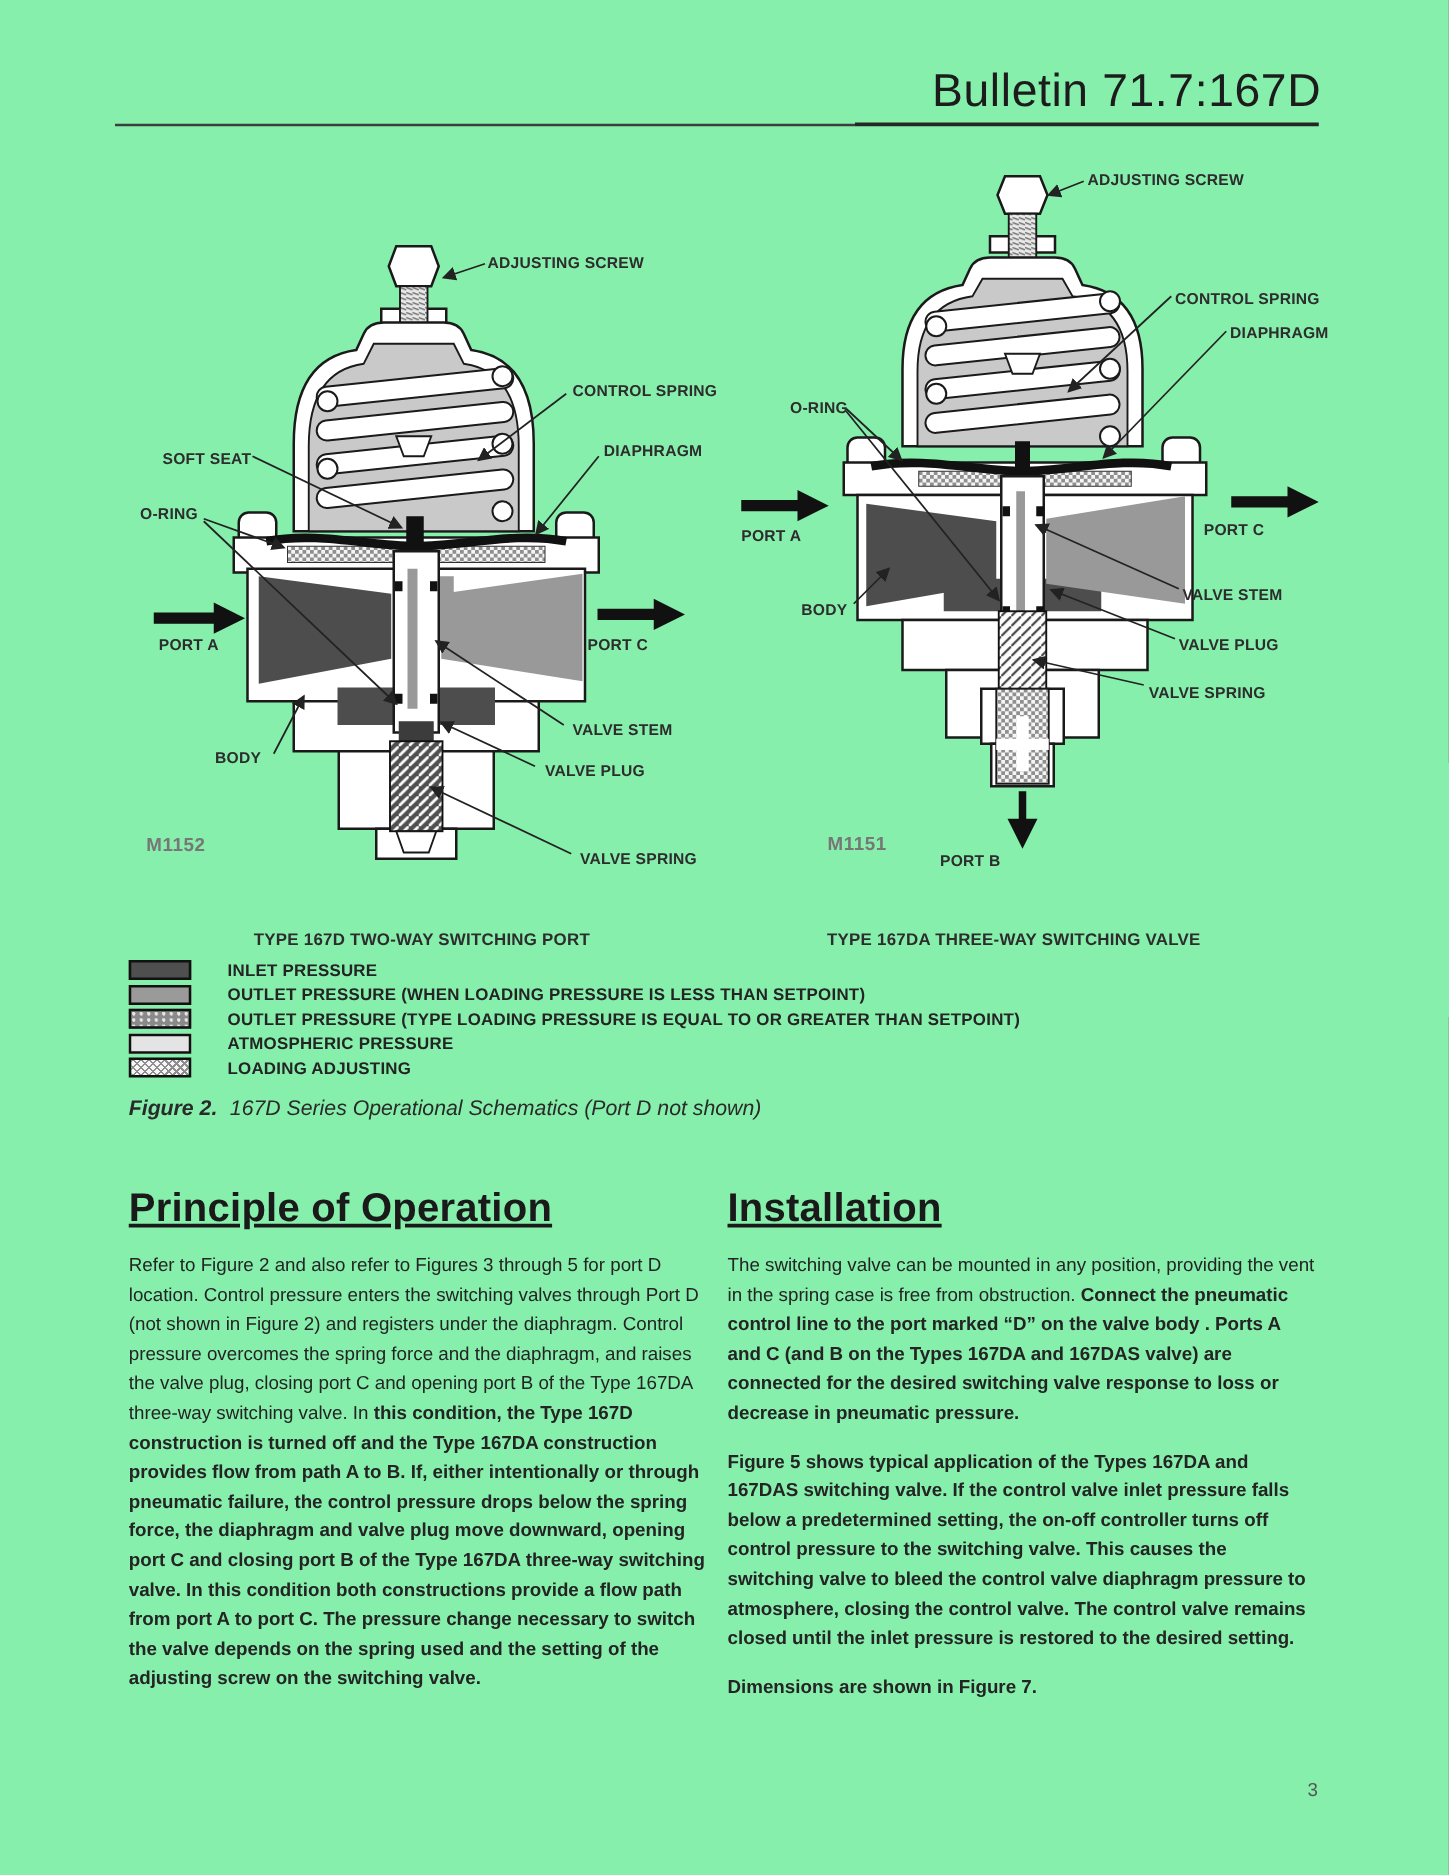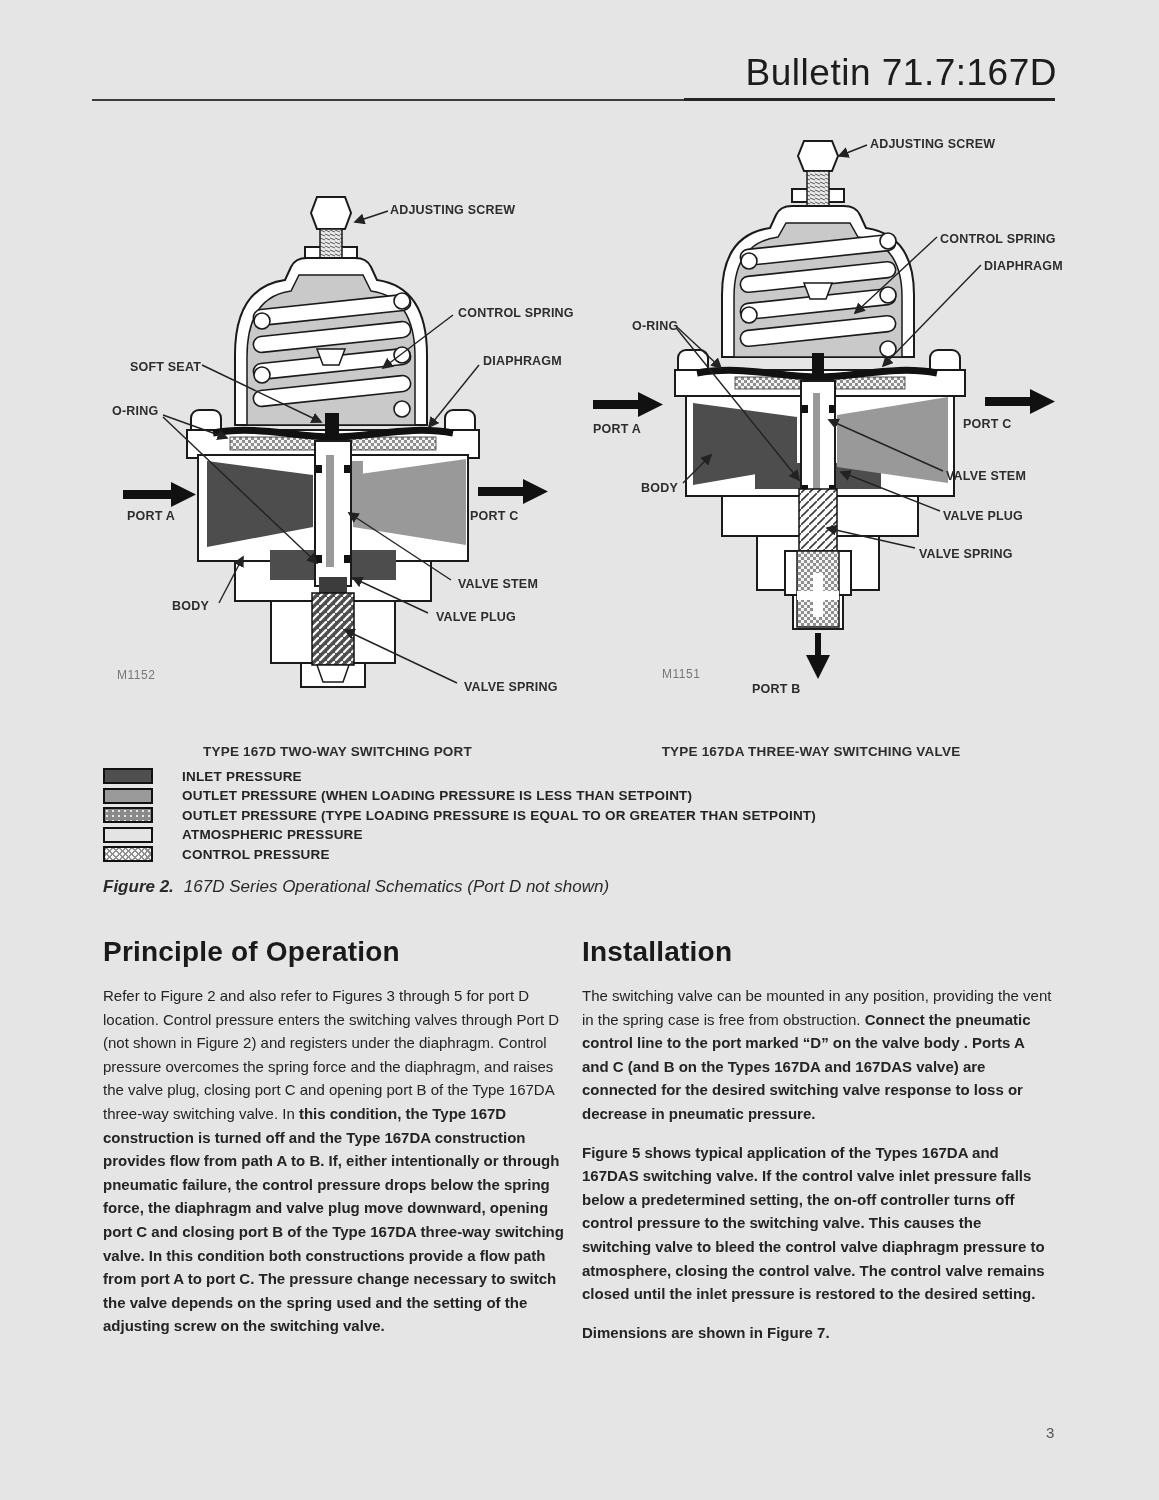--- a/index.html
+++ b/index.html
@@ -1,38 +1,38 @@
 <!DOCTYPE html>
 <html><head>
 <meta charset="utf-8">
 <style>
   html,body{margin:0;padding:0;background:#888;}
   .page{
     position:relative;
     width:1159px;height:1500px;
-    background:#e5e5e5;
+    background:#86efac;
     font-family:"Liberation Sans", sans-serif;
     color:#1f1f1f;
     overflow:hidden;
     margin:0 auto;
   }
   
   .title{
     position:absolute;top:52px;right:102px;
     font-size:37px;font-weight:400;color:#1c1c1c;letter-spacing:0.5px;
   }
   .rule-a{position:absolute;left:92px;top:99px;width:592px;height:2px;background:#3d3d3d;}
   .rule-b{position:absolute;left:684px;top:98px;width:371px;height:3px;background:#262626;}
 
   
   .dlabel{
     position:absolute;font-size:12.5px;font-weight:700;color:#2d2d2d;
     white-space:nowrap;letter-spacing:0.2px;
   }
-  .mnum{position:absolute;font-size:12px;font-weight:400;color:#777;letter-spacing:0.5px;}
+  .mnum{position:absolute;font-size:15px;font-weight:700;color:#777;letter-spacing:0.5px;}
 
   .diag{position:absolute;}
 
   
   .valve-caption{
     position:absolute;top:744px;font-size:13.5px;font-weight:700;color:#2d2d2d;
     text-align:center;letter-spacing:0.2px;
   }
   .cap-left{left:95px;width:485px;}
   .cap-right{left:571px;width:480px;}
@@ -58,21 +58,21 @@
 
   
   .figcap{position:absolute;left:103px;top:877px;font-size:17px;color:#2a2a2a;}
   .figcap .pre{font-weight:700;font-style:italic;margin-right:10px;margin-top:40px;}
   .figcap .txt{font-style:italic;}
 
   
   .col{position:absolute;top:936px;}
   .col-left{left:103px;width:472px;}
   .col-right{left:582px;width:470px;}
-  .col h2{margin:0 0 16px 0;font-size:28px;font-weight:700;color:#1a1a1a;letter-spacing:0.2px;}
+  .col h2{margin:12px 0 16px 0;font-size:32px;font-weight:700;color:#1a1a1a;letter-spacing:0.2px;text-decoration:underline;}
   .col p{margin:0 0 15px 0;font-size:15px;line-height:23.6px;color:#242424;}
   .seg-b{font-weight:700;}
 
   .pagenum{position:absolute;left:1046px;top:1424px;font-size:15px;color:#555;}
 </style>
 </head>
 <body>
 
 <div class="page">
 
@@ -287,21 +287,21 @@
     <div class="legend-row">
       <div class="sw sw-out-ge"></div>
       <div class="legend-label">OUTLET PRESSURE (TYPE LOADING PRESSURE IS EQUAL TO OR GREATER THAN SETPOINT)</div>
     </div>
     <div class="legend-row">
       <div class="sw sw-atmo"></div>
       <div class="legend-label">ATMOSPHERIC PRESSURE</div>
     </div>
     <div class="legend-row">
       <div class="sw sw-load"></div>
-      <div class="legend-label">CONTROL PRESSURE</div>
+      <div class="legend-label">LOADING ADJUSTING</div>
     </div>
   </div>
 
   <div class="figcap">
     <span class="pre">Figure 2.</span><span class="txt">167D Series Operational Schematics (Port D not shown)</span>
   </div>
 
   <div class="col col-left">
     <h2>Principle of Operation</h2>
     <p>

